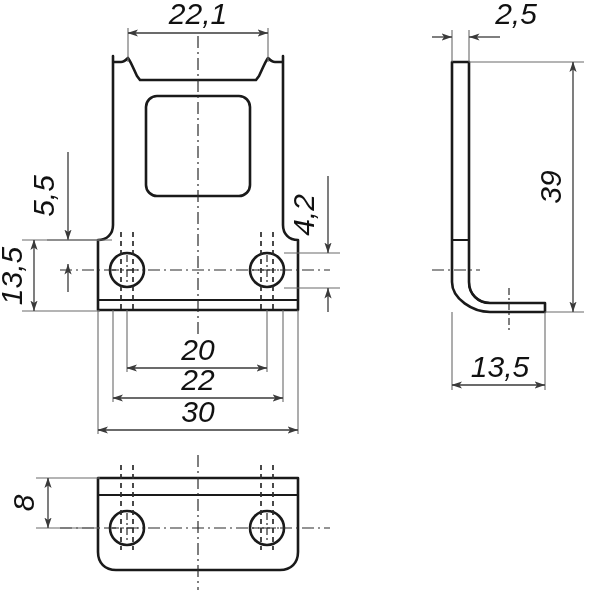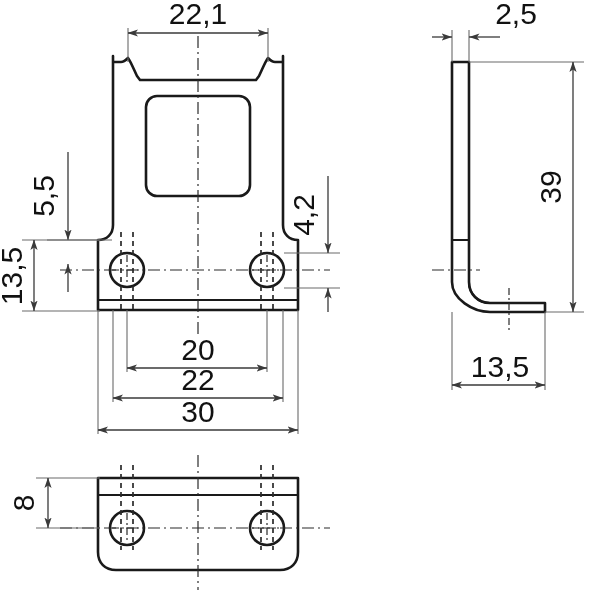--- a/index.html
+++ b/index.html
@@ -11,20 +11,21 @@
     width: 600px;
     height: 600px;
     font-family: "Liberation Sans", sans-serif;
     overflow: hidden;
   }
   #drawing-root {
     position: relative;
     width: 600px;
     height: 436px;
     background: #ef4444;
+    font-style: italic;
   }
   svg.tech-drawing {
     display: block;
     width: 600px;
     height: 600px;
     background: #ffffff;
   }
   
   .outline {
     fill: none;

